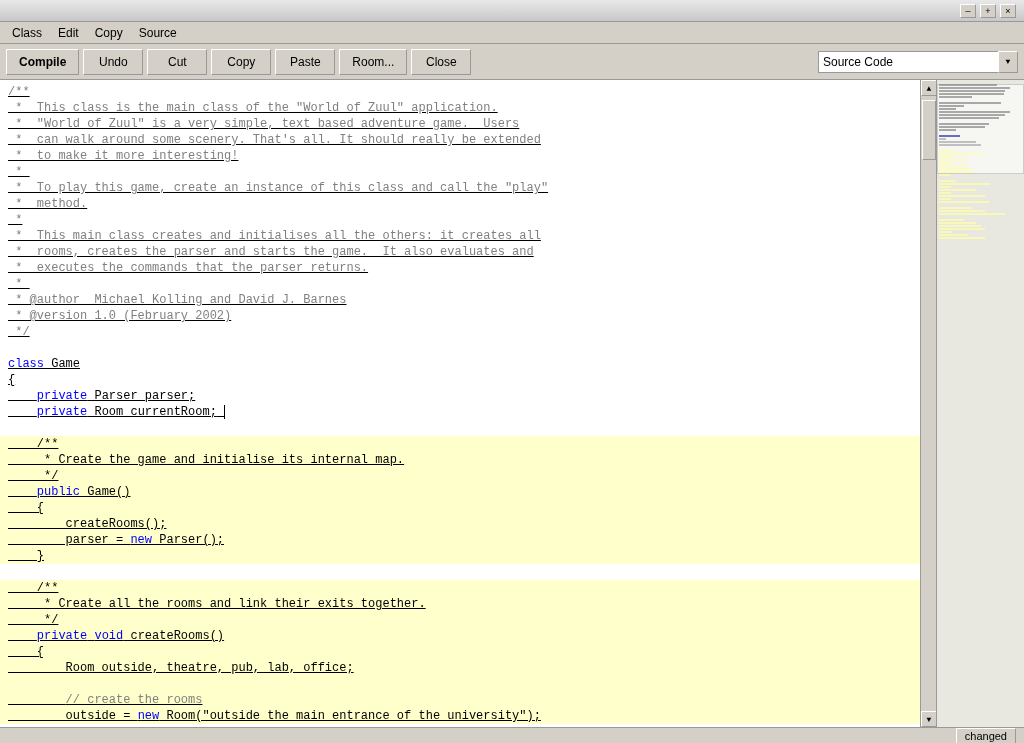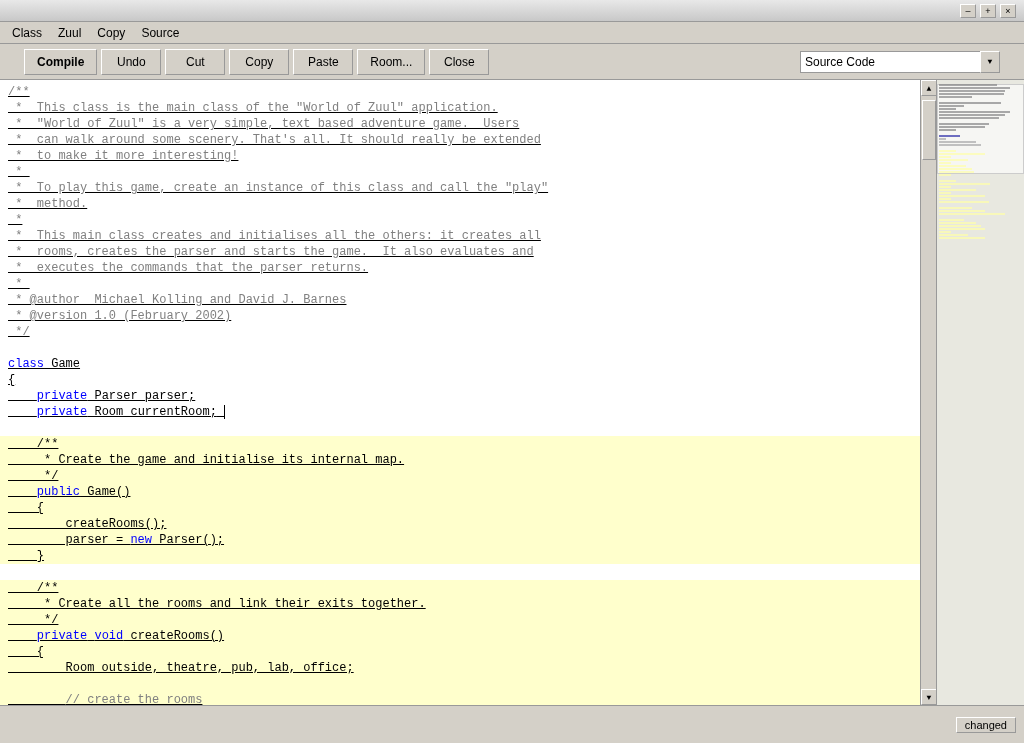--- a/index.html
+++ b/index.html
@@ -64,21 +64,21 @@
       padding: 2px 8px;
       cursor: pointer;
     }
 
     
     .toolbar {
       background: #d4d0c8;
       height: 36px;
       display: flex;
       align-items: center;
-      padding: 4px 24px;
+      padding: 4px 6px;
       gap: 4px;
       border-bottom: 1px solid #999;
     }
     .toolbar-btn {
       height: 26px;
       padding: 0 12px;
       background: #d4d0c8;
       border: 1px solid #999;
       border-top-color: #fff;
       border-left-color: #fff;
@@ -212,21 +212,21 @@
       top: 4px;
       left: 0;
       right: 0;
       height: 90px;
       background: rgba(255,255,255,0.6);
       border: 1px solid #ccc;
     }
 
     
     .status-bar {
-      height: 38px;
+      height: 16px;
       background: #d4d0c8;
       border-top: 1px solid #999;
       display: flex;
       align-items: center;
       justify-content: space-between;
       padding: 1px 8px;
       font-family: Arial, sans-serif;
       font-size: 11px;
     }
     .status-changed {
@@ -263,21 +263,21 @@
   <div style="width:60px;"></div>
   <div class="title-bar-controls">
     <div class="title-btn">–</div>
     <div class="title-btn">+</div>
     <div class="title-btn">×</div>
   </div>
 </div>
 
 <div class="menu-bar">
   <div class="menu-item">Class</div>
-  <div class="menu-item">Zuul</div>
+  <div class="menu-item">Edit</div>
   <div class="menu-item">Copy</div>
   <div class="menu-item">Source</div>
 </div>
 
 <div class="toolbar">
   <button class="toolbar-btn compile-btn">Compile</button>
   <button class="toolbar-btn">Undo</button>
   <button class="toolbar-btn">Cut</button>
   <button class="toolbar-btn">Copy</button>
   <button class="toolbar-btn">Paste</button>

